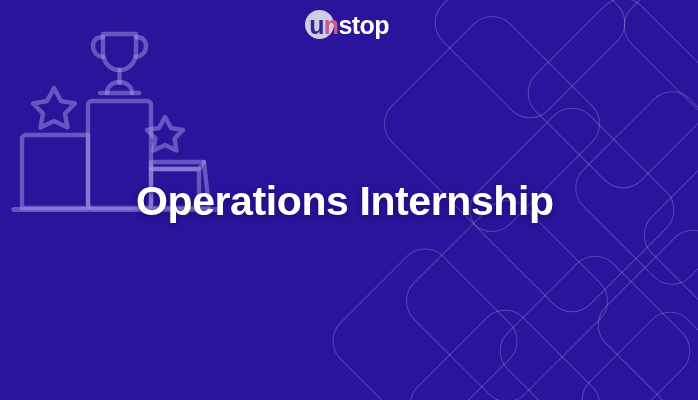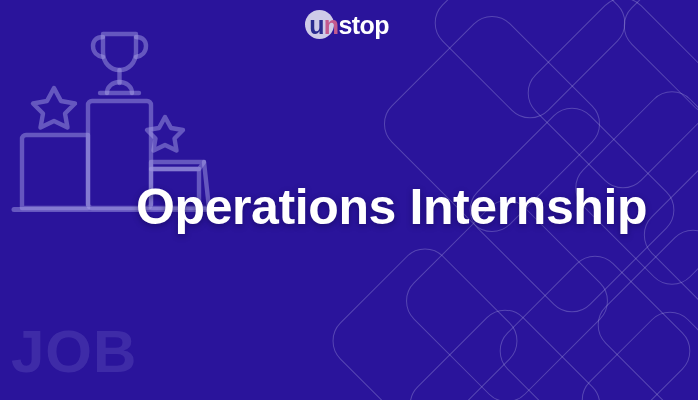--- a/index.html
+++ b/index.html
@@ -77,21 +77,21 @@
   }
   .logo-u   { color: #2a2b8f; }
   .logo-n   { color: #c45a8e; }
   .logo-stop{ color: #ffffff; }
 
   
   .title {
     position: absolute;
     left: 136px;
     top: 178px;
-    font-size: 50px;
+    font-size: 41px;
     font-weight: bold;
     color: #ffffff;
     letter-spacing: -0.4px;
     white-space: nowrap;
     text-shadow: 0 2px 6px rgba(10, 5, 60, 0.45);
   }
 
   
   .watermark {
     position: absolute;
@@ -162,15 +162,14 @@
     <div class="logo-wrap">
       <span class="logo-circle"></span>
       <span class="logo-u">u</span>
       <span class="logo-n">n</span>
       <span class="logo-stop">stop</span>
     </div>
   </div>
 
   <div class="title">Operations Internship</div>
 
-  <div class="watermark">JOB</div>
 
 </div>
 
 </body></html>

